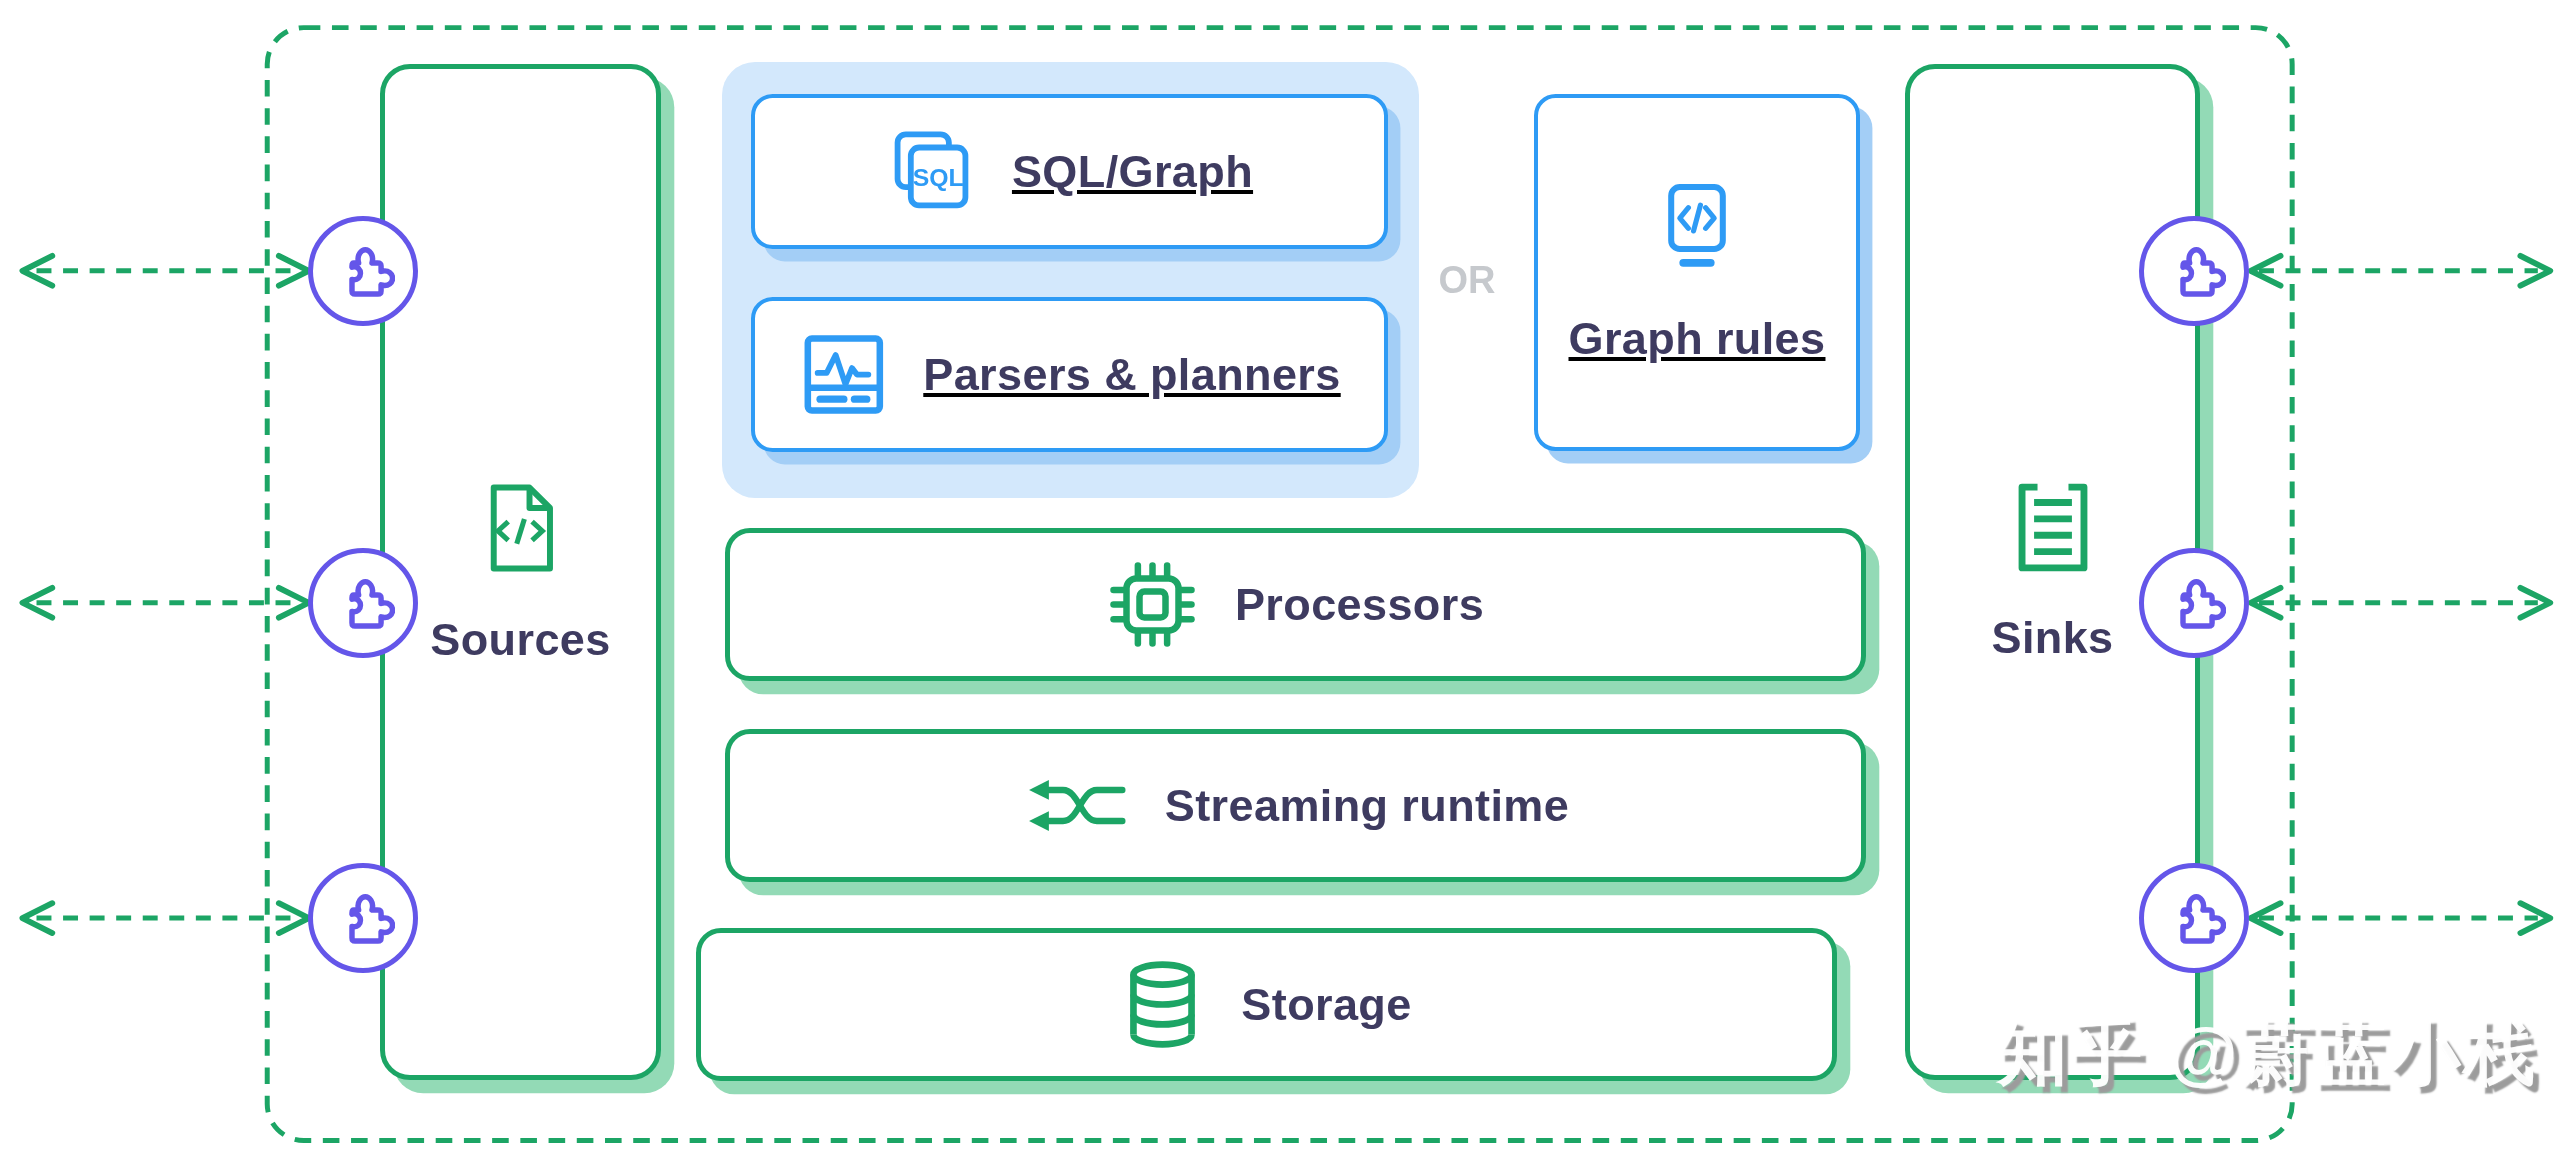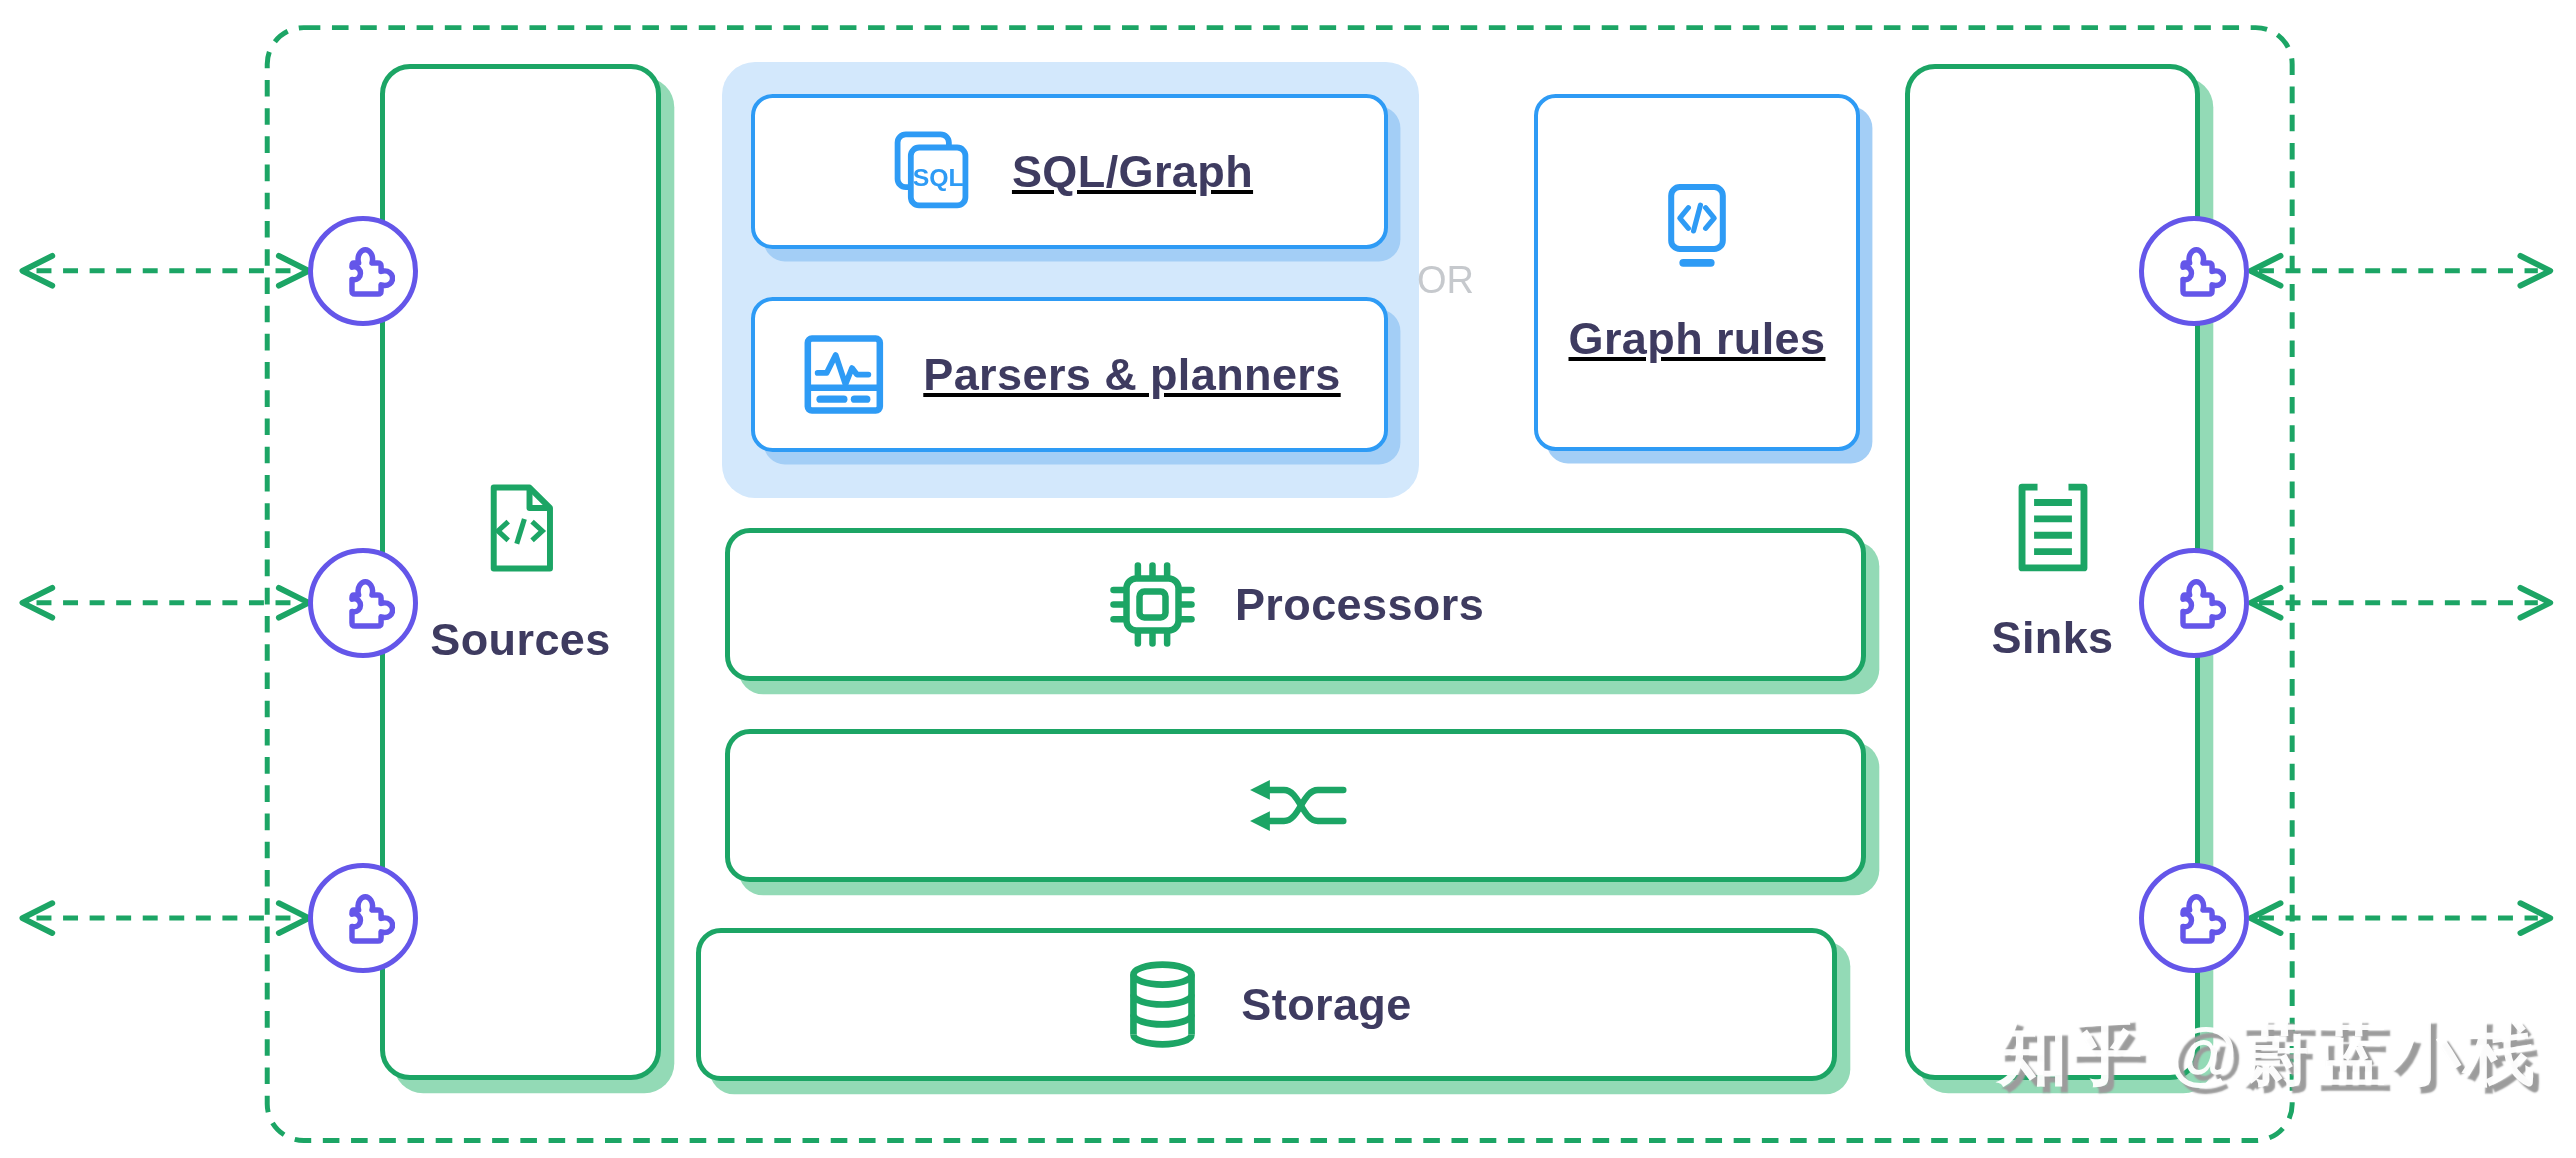--- a/index.html
+++ b/index.html
@@ -41,22 +41,22 @@
 
   .proc-row{left:725px;top:528px;width:1141px;height:153px;}
   .stream-row{left:725px;top:729px;width:1141px;height:153px;}
   .storage-row{left:696px;top:928px;width:1141px;height:153px;}
 
   .sources-box{left:380px;top:64px;width:281px;height:1016px;}
   .sinks-box{left:1905px;top:64px;width:295px;height:1016px;}
 
   .label{color:var(--navy);font-size:45px;font-weight:600;white-space:nowrap;letter-spacing:0.4px;}
 
-  .or-label{position:absolute;left:1417px;top:259px;width:100px;text-align:left;
-    color:var(--gray_or);font-size:38px;font-weight:400;z-index:2;}
+  .or-label{position:absolute;left:1417px;top:259px;width:100px;text-align:center;
+    color:var(--gray_or);font-size:38px;font-weight:700;z-index:2;}
 
   .plug-circle{position:absolute;width:110px;height:110px;border-radius:50%;
     border:5px solid var(--purple);background:#ffffff;display:flex;align-items:center;
     justify-content:center;z-index:5;}
   .pc-l{left:308px;} .pc-r{left:2139px;}
   .pc-1{top:216px;} .pc-2{top:548px;} .pc-3{top:863px;}
 
   .g-stroke{stroke:var(--green);fill:none;}
   .b-stroke{stroke:var(--blue);fill:none;}
   .p-stroke{stroke:var(--purple);fill:none;}
@@ -185,20 +185,21 @@
     <div class="label">Processors</div>
   </div>
 
   <div class="box green-box row-box stream-row">
     <svg width="106" height="71" viewBox="0 0 150 100">
       <path class="g-stroke" stroke-width="9" stroke-linecap="round" d="M 142,28 H 106 C 84,28 80,72 58,72 H 36"></path>
       <path class="g-stroke" stroke-width="9" stroke-linecap="round" d="M 142,72 H 106 C 84,72 80,28 58,28 H 36"></path>
       <polygon points="38,14 10,28 38,42" fill="#1CA565"></polygon>
       <polygon points="38,58 10,72 38,86" fill="#1CA565"></polygon>
     </svg>
+    <div class="label">Streaming runtime</div>
   </div>
 
   <div class="box green-box row-box storage-row">
     <svg width="83" height="93" viewBox="0 0 100 112">
       <ellipse class="g-stroke" stroke-width="8" cx="50" cy="20" rx="35" ry="12"></ellipse>
       <path class="g-stroke" stroke-width="8" d="M 15,20 V 92 M 85,20 V 92"></path>
       <path class="g-stroke" stroke-width="8" d="M 15,44 A 35 12 0 0 0 85 44"></path>
       <path class="g-stroke" stroke-width="8" d="M 15,68 A 35 12 0 0 0 85 68"></path>
       <path class="g-stroke" stroke-width="8" d="M 15,92 A 35 12 0 0 0 85 92"></path>
     </svg>

